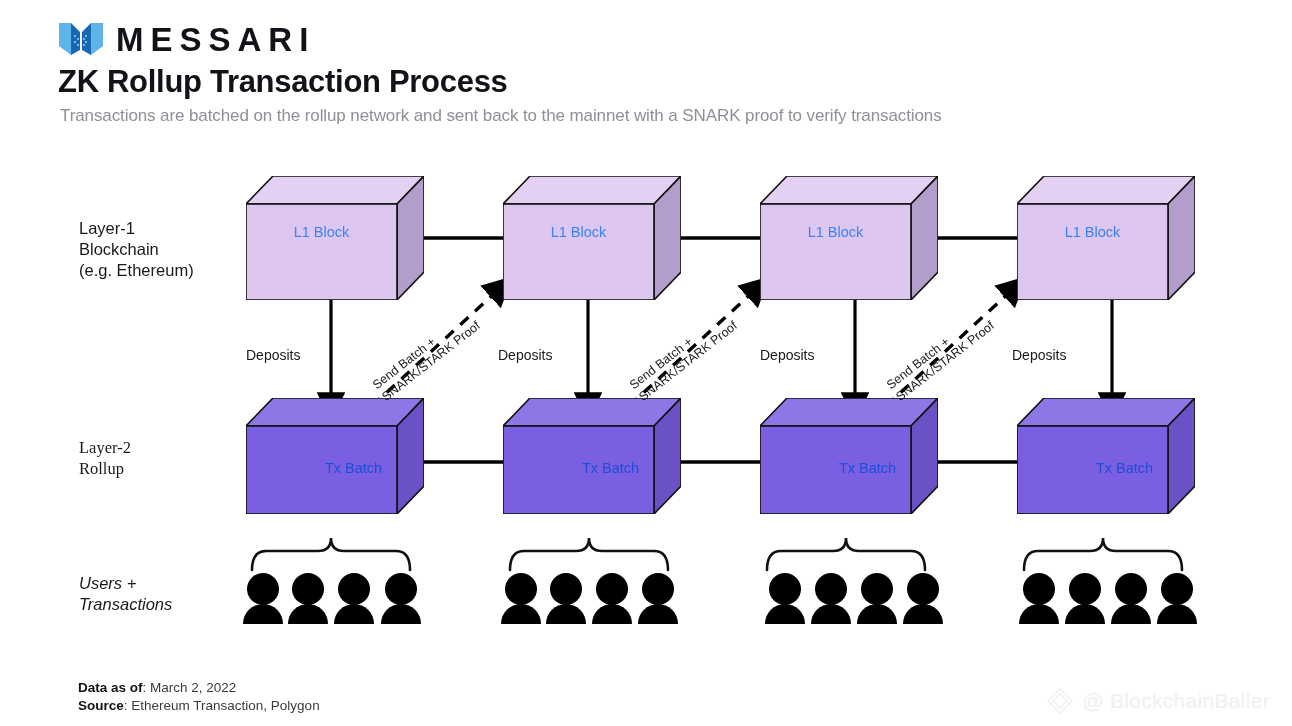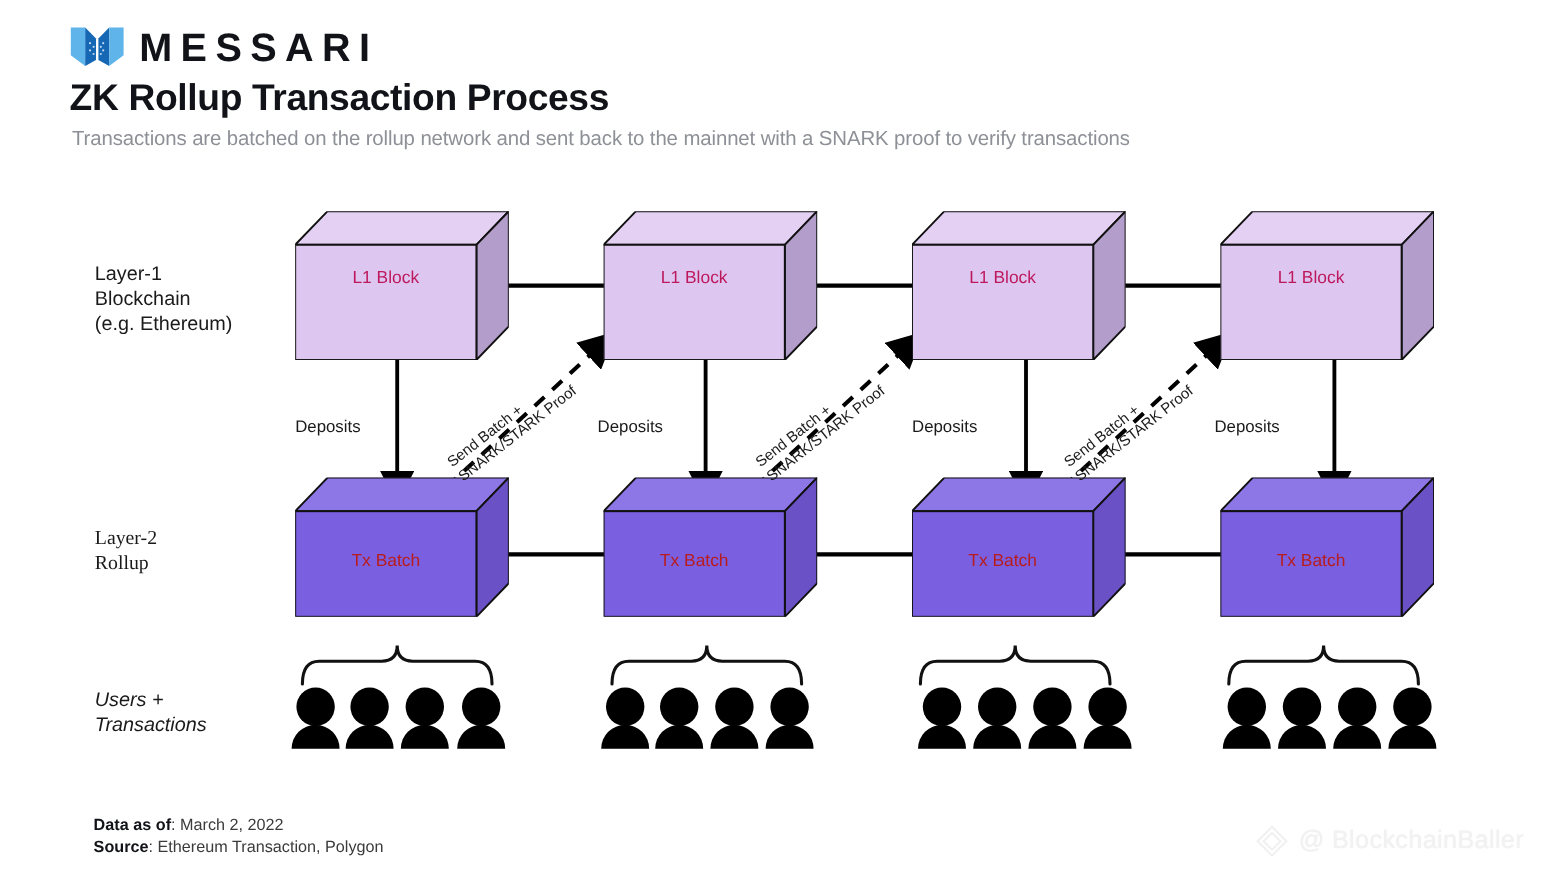--- a/index.html
+++ b/index.html
@@ -87,22 +87,22 @@
   .cube svg { display: block; }
   .cube-text {
     position: absolute;
     left: 0;
     top: 48px;
     width: 151px;
     text-align: center;
     font-size: 14.5px;
     pointer-events: none;
   }
-  .cube-l1 .cube-text { color: #be185d; }
-  .cube-l2 .cube-text { color: #b91c1c; }
+  .cube-l1 .cube-text { color: #3b82f6; }
+  .cube-l2 .cube-text { color: #1d4ed8; padding-left: 32px; }
 
   
   .deposit-label {
     position: absolute;
     font-size: 14px;
     color: #1a1a1a;
   }
   .proof-label {
     position: absolute;
     font-size: 12.5px;

